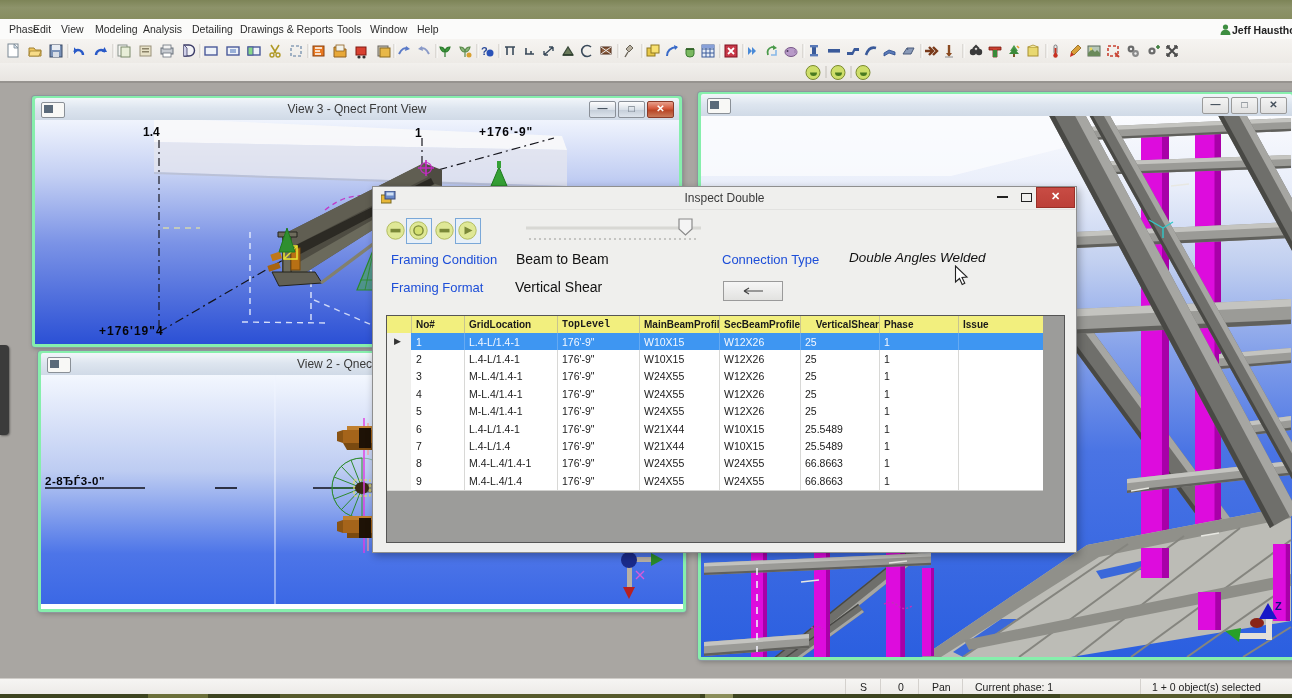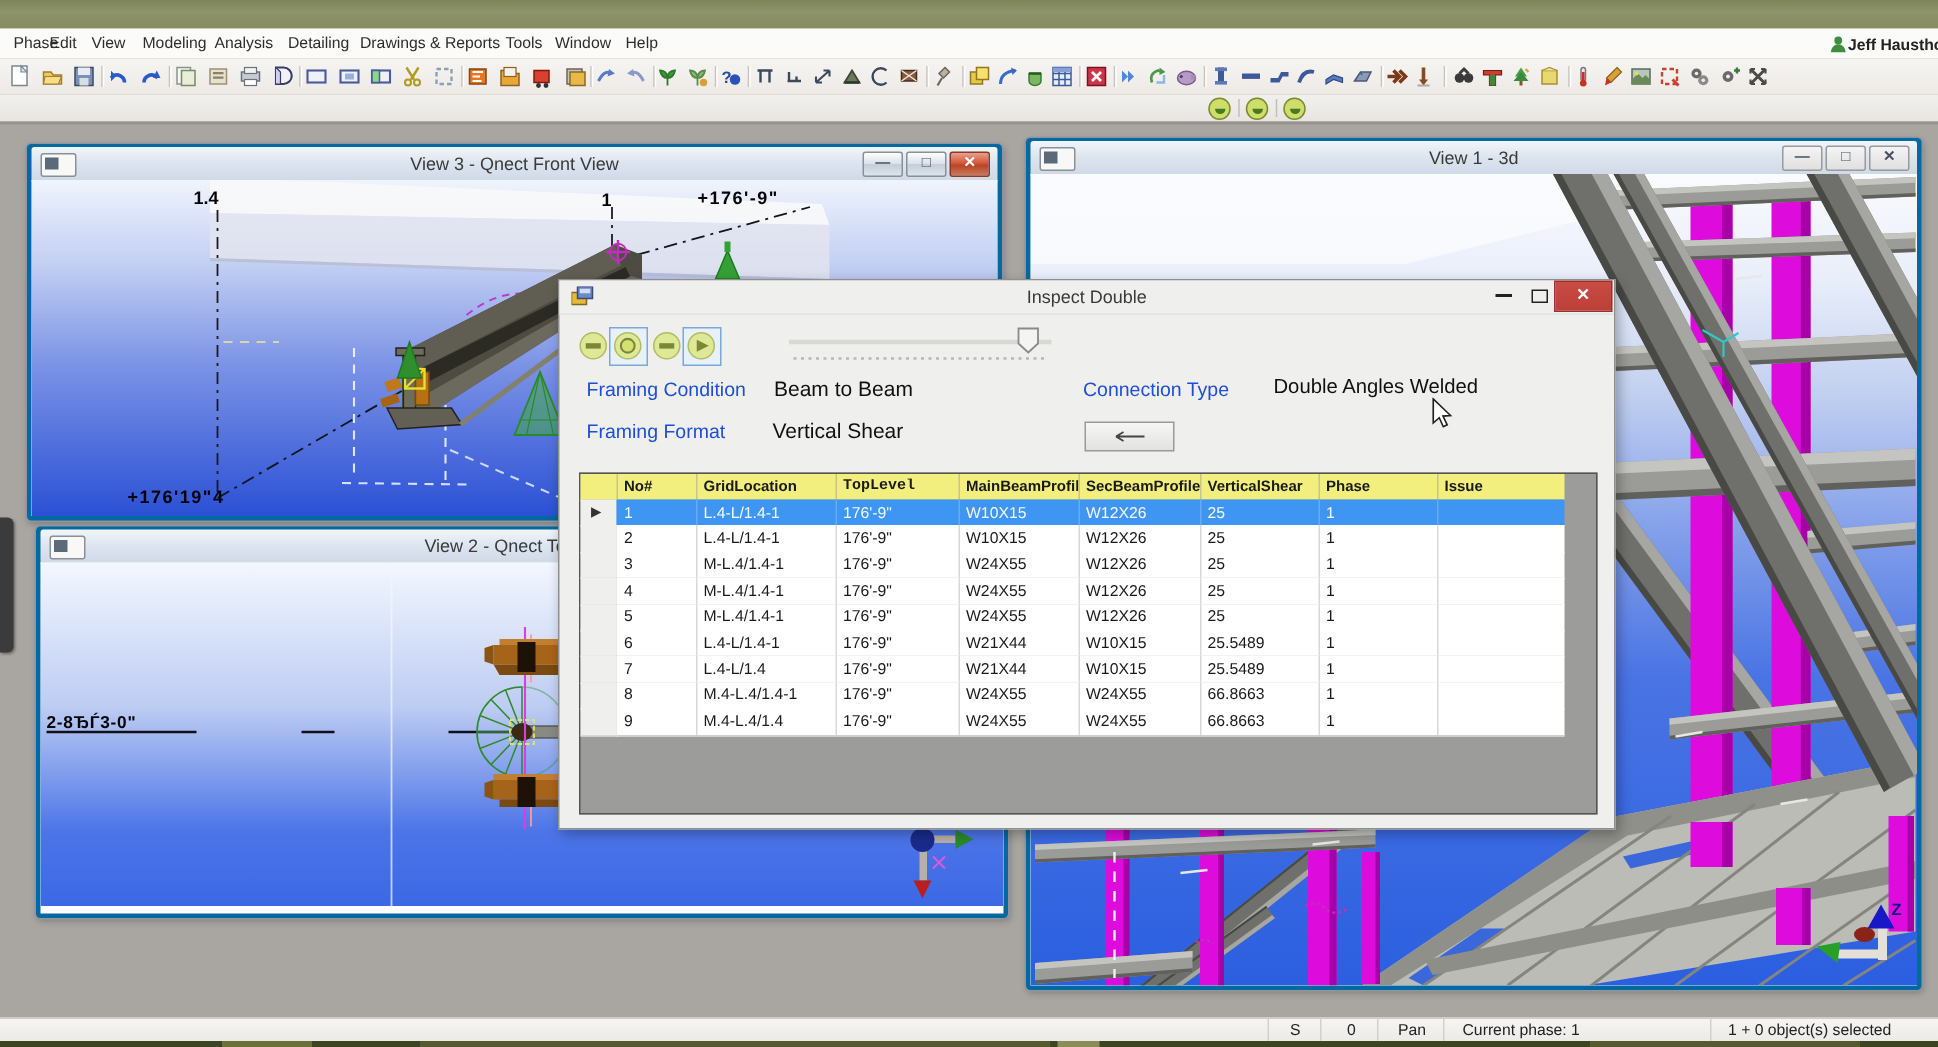--- a/index.html
+++ b/index.html
@@ -1,18 +1,18 @@
 <!DOCTYPE html>
 <html><head><meta charset="utf-8">
 <style>
 html,body{margin:0;padding:0;width:1292px;height:698px;overflow:hidden;
  font-family:"Liberation Sans",sans-serif;background:#a9a6a2;position:relative;}
 .abs{position:absolute;}
-.win{position:absolute;border-radius:3px;background:#0369a1;
- box-shadow:0 0 0 1px #8f969e, 1px 2px 5px rgba(0,0,0,.25);}
+.win{position:absolute;border-radius:3px;background:#86efac;
+ box-shadow:0 0 0 1px #8f969e, 1px 2px 5px rgba(0,0,0,.25);margin-left:14px;}
 .tbar{position:absolute;left:3px;right:3px;top:2px;height:23px;
  background:linear-gradient(#f2f6fa,#dde5ef 45%,#cfd9e6);
  border-radius:2px 2px 0 0;color:#333;font-size:12px;}
 .tbar .ttl{position:absolute;top:4px;width:100%;text-align:center;color:#3a3a3a;}
 .ticon{position:absolute;left:6px;top:4px;width:22px;height:14px;background:#f8f8f6;
  border:1px solid #8a9097;border-radius:2px;}
 .ticon:before{content:"";position:absolute;left:2px;top:2px;width:9px;height:8px;background:#5a6a7a;}
 .cnt{position:absolute;left:3px;bottom:3px;right:3px;overflow:hidden;background:#fff;}
 .wbtn{position:absolute;top:3px;height:15px;width:25px;border:1px solid #8a9098;
  border-radius:2px;background:linear-gradient(#fdfdfd,#d9e0e8 50%,#c4cdd8 51%,#dde4ec);}
@@ -471,21 +471,20 @@
   <polygon points="610,178 622,184.5 610,191" fill="#2a8a2a"></polygon>
   <polygon points="582,212 594,212 588,224" fill="#b82020"></polygon>
   <path d="M595 196 l8 8 M603 196 l-8 8" stroke="#d85ad8" stroke-width="1.4"></path>
  </g>
 </svg>
 </div>
   </div>
 <div class="win" style="left:684px;top:92px;width:597px;height:568px;">
  <div class="tbar">
       <div class="ticon"></div>
-      <div class="ttl">View 1 - 3d</div>
   <div class="wbtn" style="right:63px;background:linear-gradient(#f4f4f4,#e0e0e0);border-color:#9a9a9a;">
         <span>—</span>
       </div>
   <div class="wbtn" style="right:34px;background:linear-gradient(#f4f4f4,#e0e0e0);border-color:#9a9a9a;">
         <span>□</span>
       </div>
   <div class="wbtn" style="right:5px;background:linear-gradient(#f4f4f4,#e0e0e0);border-color:#9a9a9a;">
         <span>✕</span>
       </div>
  </div>
@@ -642,21 +641,21 @@
       <path d="M6.5 5.5 l8 4 L6.5 13.5 z" fill="#7a8838"></path>
     </svg>
     <svg class="abs" style="left:148px;top:30px" width="190" height="28">
  <line x1="5" y1="11" x2="180" y2="11" stroke="#d8d8d4" stroke-width="3"></line>
  <line x1="8" y1="22" x2="178" y2="22" stroke="#b8b8b4" stroke-width="1.6" stroke-dasharray="2 3"></line>
  <path d="M305 2 h13 v10 l-6.5 6 -6.5 -6 z" transform="translate(-147,0)" fill="#f4f4f4" stroke="#8a8a8a" stroke-width="1.2"></path>
 </svg>
 <div class="abs grn" style="left:18px;top:65px;font-size:13px;">Framing Condition</div>
 <div class="abs" style="left:143px;top:64px;font-size:14px;color:#111;">Beam to Beam</div>
 <div class="abs grn" style="left:349px;top:65px;font-size:13px;">Connection Type</div>
-<div class="abs" style="left:476px;top:63px;font-size:13.5px;color:#111;">Double Angles Welded</div>
+<div class="abs" style="left:476px;top:63px;font-size:13.5px;color:#111;font-style:italic;">Double Angles Welded</div>
 <div class="abs grn" style="left:18px;top:93px;font-size:13px;">Framing Format</div>
 <div class="abs" style="left:142px;top:92px;font-size:14px;color:#111;">Vertical Shear</div>
 <div class="abs" style="left:350px;top:94px;width:58px;height:18px;background:linear-gradient(#f6f6f6,#e2e2e0);border:1px solid #9a9a9a;"><svg width="58" height="18">
         <path d="M20 9 h19 M20 9 l5 -3 M20 9 l5 3" stroke="#444" stroke-width="1.2" fill="none"></path>
       </svg></div>
 <svg class="abs" style="left:580px;top:78px" width="18" height="24">
  <path d="M2.5 1 L2.5 17 L6.5 13.5 L9.2 19.5 L11.8 18.2 L9 12.4 L14 12 Z" fill="#fff" stroke="#222" stroke-width="1.1"></path>
 </svg>
     <div class="abs" style="left:13px;top:128px;width:677px;height:226px;background:#9c9c9a;border:1px solid #555;">
       <div class="abs" style="left:0;top:0;width:656px;height:17px;background:#f2ef7e;border-bottom:1px solid #b8b474;"></div>
@@ -664,21 +663,21 @@
       <div class="abs" style="left:29px;top:2.5px;width:48px;height:14px;font-size:10px;font-weight:bold;color:#1a1a1a;white-space:nowrap;overflow:hidden;">No#</div>
       <div class="abs" style="left:77px;top:0;width:93px;height:17px;border-left:1px solid #c8c490;"></div>
       <div class="abs" style="left:82px;top:2.5px;width:88px;height:14px;font-size:10px;font-weight:bold;color:#1a1a1a;white-space:nowrap;overflow:hidden;">GridLocation</div>
       <div class="abs" style="left:170px;top:0;width:82px;height:17px;border-left:1px solid #c8c490;"></div>
       <div class="abs" style="left:175px;top:2.5px;width:77px;height:14px;font-size:10px;font-weight:bold;color:#1a1a1a;white-space:nowrap;overflow:hidden;font-family:Liberation Mono, monospace;">TopLevel</div>
       <div class="abs" style="left:252px;top:0;width:80px;height:17px;border-left:1px solid #c8c490;"></div>
       <div class="abs" style="left:257px;top:2.5px;width:75px;height:14px;font-size:10px;font-weight:bold;color:#1a1a1a;white-space:nowrap;overflow:hidden;">MainBeamProfile</div>
       <div class="abs" style="left:332px;top:0;width:81px;height:17px;border-left:1px solid #c8c490;"></div>
       <div class="abs" style="left:337px;top:2.5px;width:76px;height:14px;font-size:10px;font-weight:bold;color:#1a1a1a;white-space:nowrap;overflow:hidden;">SecBeamProfile</div>
       <div class="abs" style="left:413px;top:0;width:79px;height:17px;border-left:1px solid #c8c490;"></div>
-      <div class="abs" style="left:418px;top:2.5px;width:74px;height:14px;font-size:10px;font-weight:bold;color:#1a1a1a;white-space:nowrap;overflow:hidden;">VerticalShear</div>
+      <div class="abs" style="left:418px;top:2.5px;width:74px;height:14px;font-size:10px;font-weight:bold;color:#1a1a1a;white-space:nowrap;overflow:hidden;text-align:right;">VerticalShear</div>
       <div class="abs" style="left:492px;top:0;width:79px;height:17px;border-left:1px solid #c8c490;"></div>
       <div class="abs" style="left:497px;top:2.5px;width:74px;height:14px;font-size:10px;font-weight:bold;color:#1a1a1a;white-space:nowrap;overflow:hidden;">Phase</div>
       <div class="abs" style="left:571px;top:0;width:85px;height:17px;border-left:1px solid #c8c490;"></div>
       <div class="abs" style="left:576px;top:2.5px;width:80px;height:14px;font-size:10px;font-weight:bold;color:#1a1a1a;white-space:nowrap;overflow:hidden;">Issue</div>
       <div class="abs" style="left:0;top:17px;width:24px;height:17.4px;background:#efefed;border-right:1px solid #c0c0be;border-bottom:1px solid #d8d8d6;">
         <div class="abs" style="left:7px;top:3px;font-size:9px;color:#333;">▶</div>
       </div>
       <div class="abs" style="left:24px;top:17px;width:632px;height:17.4px;background:#3e96f2;border-bottom:1px solid #d0d0ce;">
         <div class="abs" style="left:5px;top:2.5px;font-size:10.5px;color:#f4f8ff;white-space:nowrap;">1</div>
         <div class="abs" style="left:58px;top:2.5px;font-size:10.5px;color:#f4f8ff;white-space:nowrap;">L.4-L/1.4-1</div>

